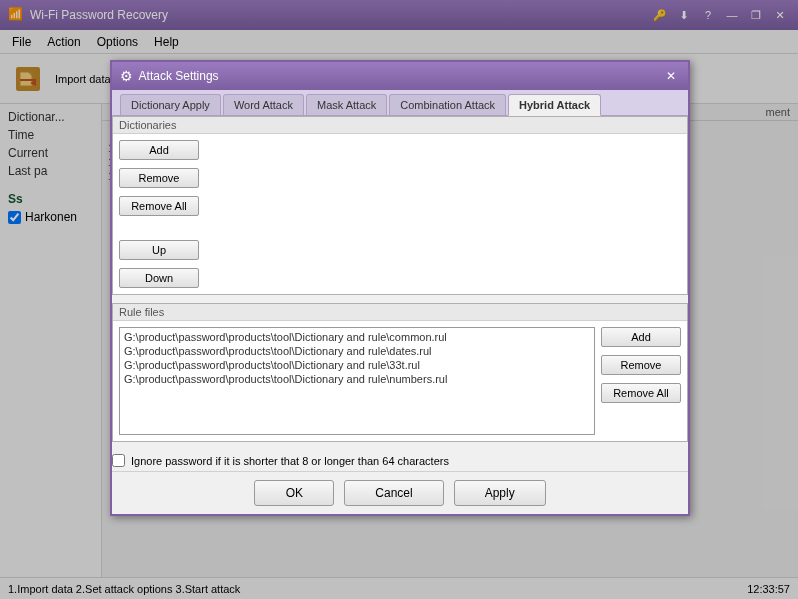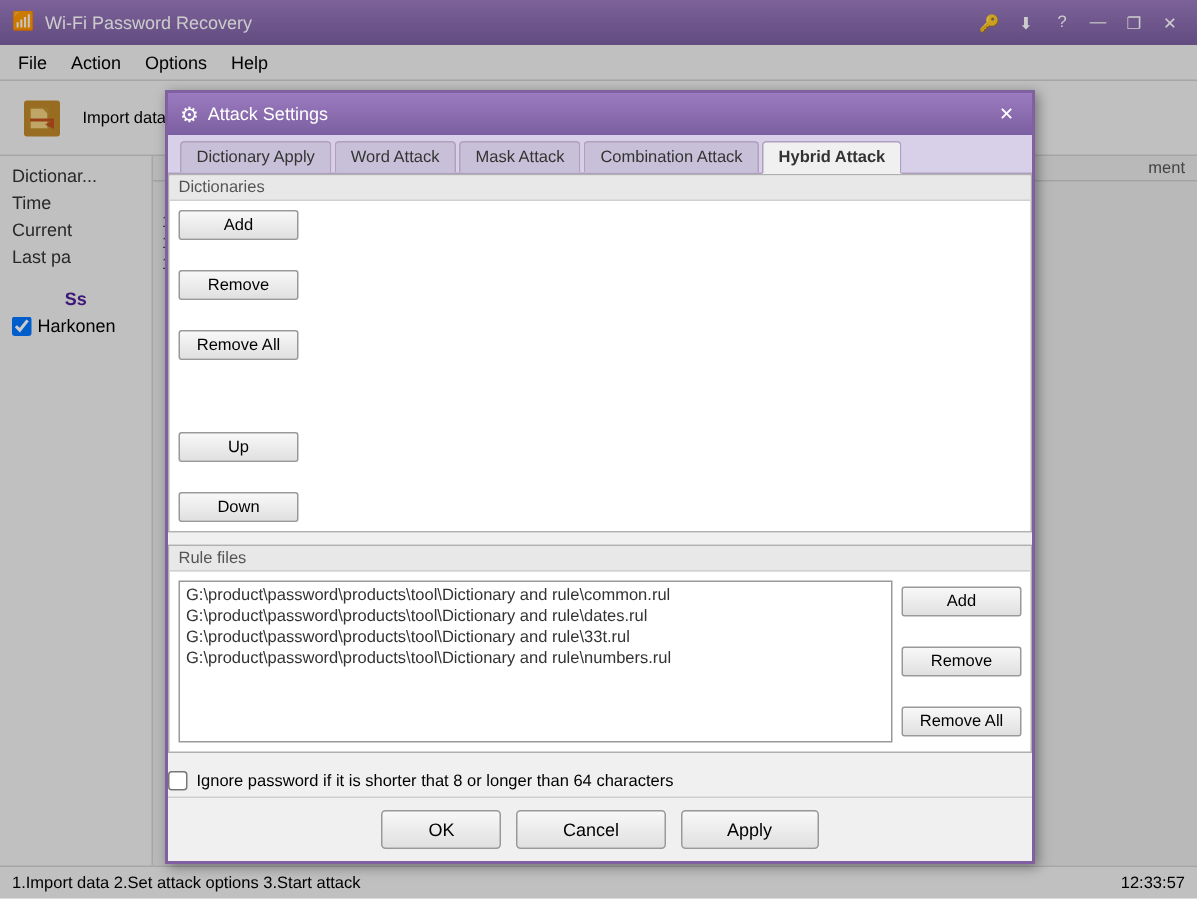--- a/index.html
+++ b/index.html
@@ -125,22 +125,21 @@
       padding: 4px 0;
       font-size: 12px;
     }
     .left-panel-item {
       padding: 2px 8px;
       color: #333;
     }
     .left-panel-section {
       padding: 4px 8px 2px;
       font-weight: bold;
-      color: #4c1d95;
-      text-align: center;
+      color: #14532d;
     }
     .left-panel-checkbox-item {
       display: flex;
       align-items: center;
       padding: 2px 8px;
       gap: 4px;
     }
 
     
     .right-panel {
@@ -287,23 +286,22 @@
     }
     .list-item.selected {
       background: #316ac5;
       color: white;
     }
 
     
     .side-buttons {
       display: flex;
       flex-direction: column;
-      gap: 20px;
+      gap: 8px;
       min-width: 80px;
-      justify-content: center;
     }
     .dialog-btn {
       padding: 3px 8px;
       background: linear-gradient(to bottom, #f8f8f8, #e0e0e0);
       border: 1px solid #999;
       cursor: pointer;
       font-size: 11px;
       text-align: center;
       border-radius: 2px;
       min-width: 75px;

